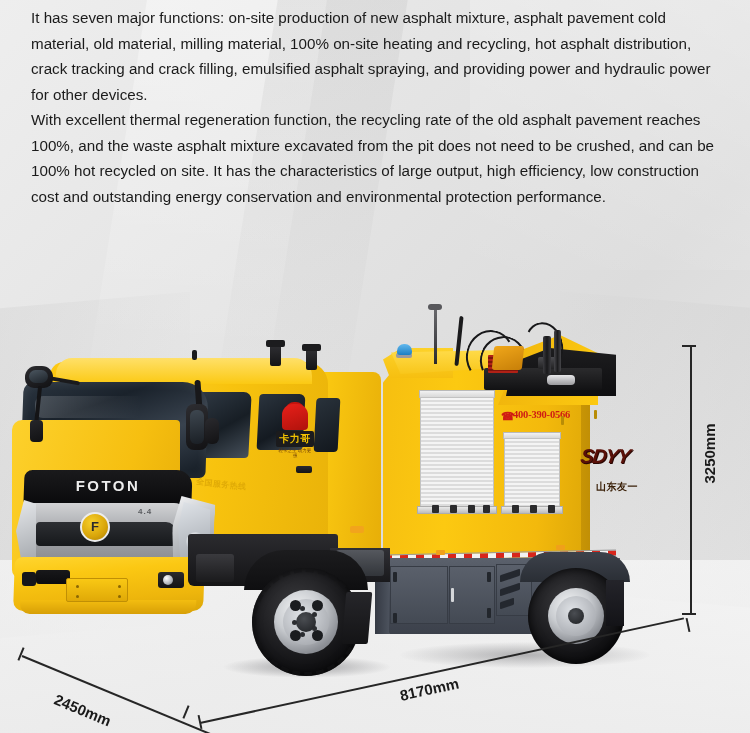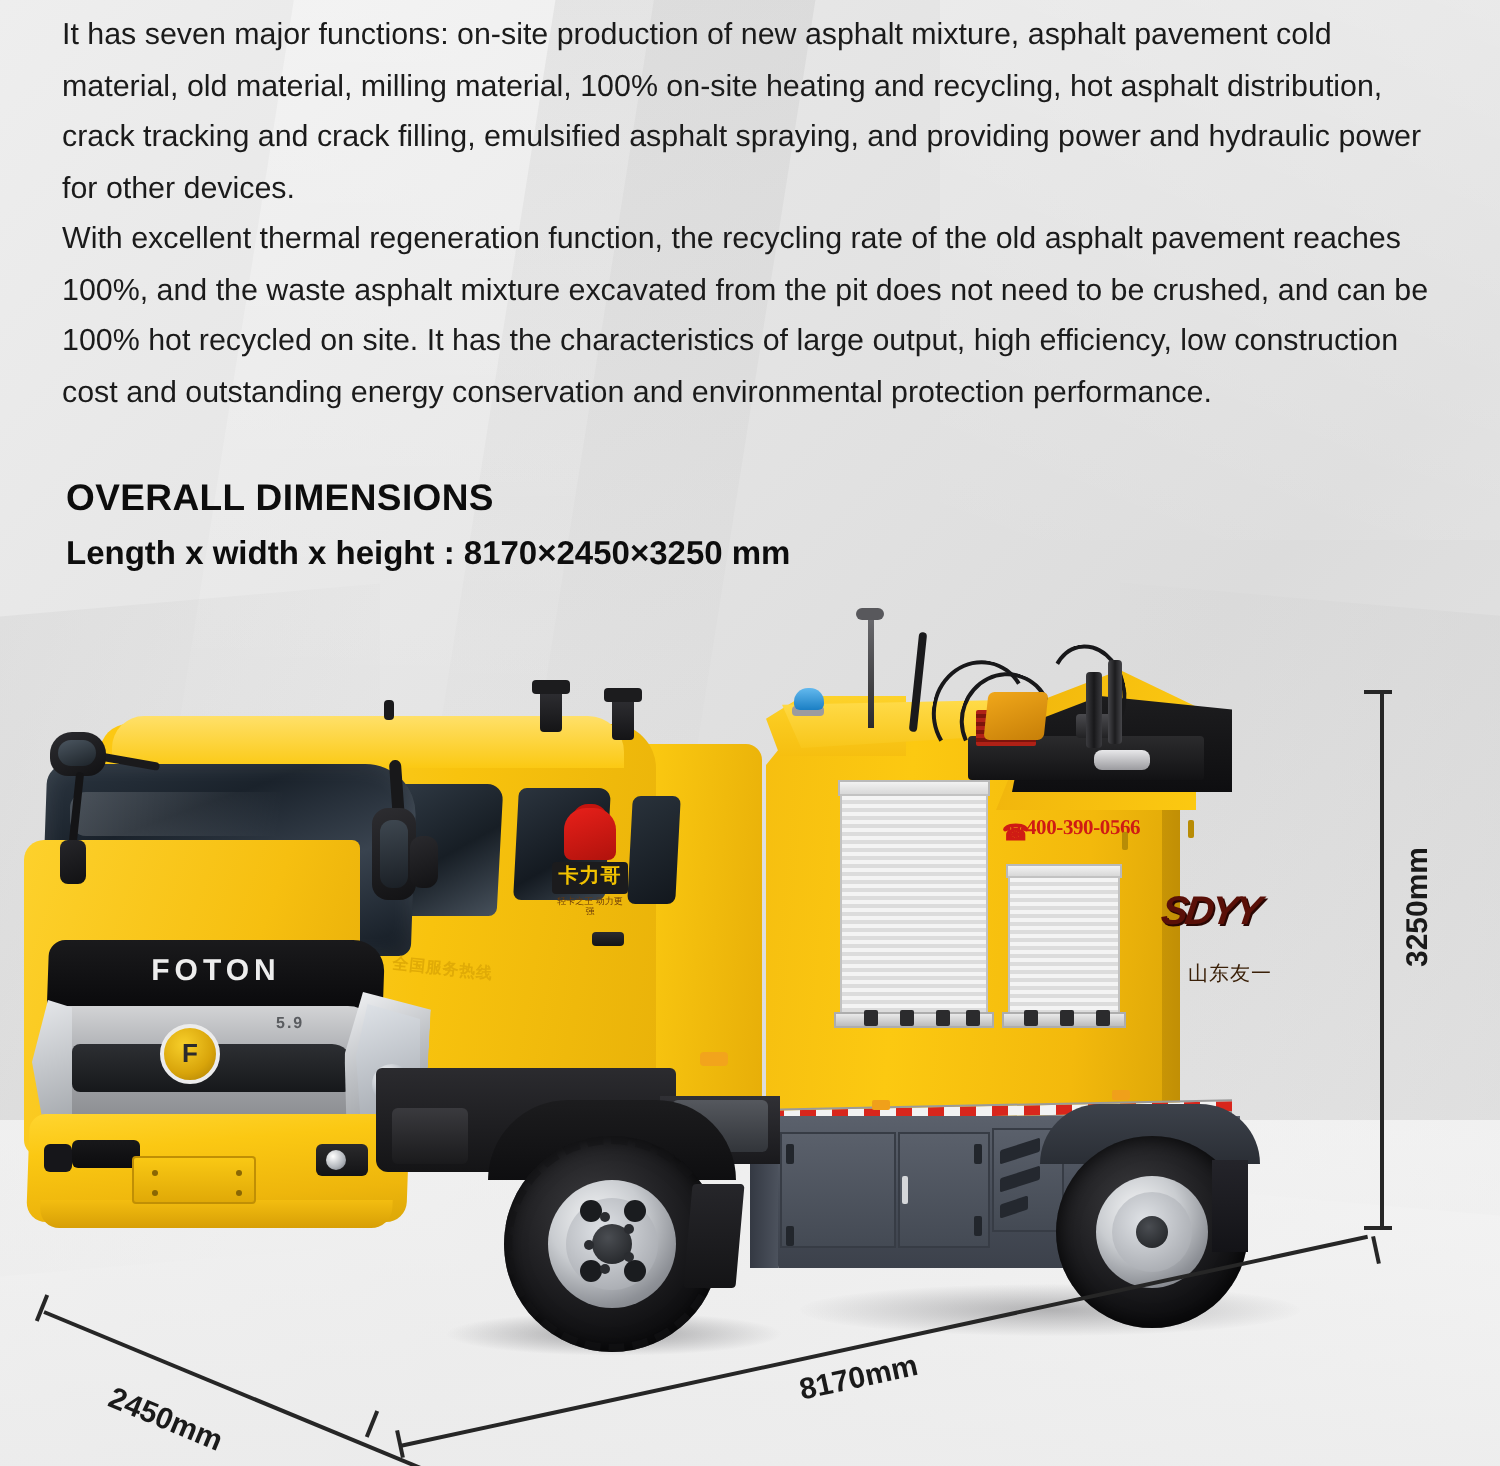--- a/index.html
+++ b/index.html
@@ -145,22 +145,22 @@
     letter-spacing:-.2px; white-space:nowrap; font-family:"Liberation Serif", serif;
   }
   .sdyy-logo {
     left:580px; top:142px; width:50px; height:28px;
     color:#5a1008; font-size:20px; font-weight:bold; font-style:italic;
     letter-spacing:-1.5px; line-height:28px; text-align:center;
     text-shadow:1px 1px 0 #2a0703;
     transform:skewX(-8deg);
   }
   .sdyy-cn {
-    left:578px; top:180px; width:58px; height:14px;
-    color:#3a2008; font-size:10px; font-weight:normal; text-align:right;
+    left:596px; top:180px; width:58px; height:14px;
+    color:#3a2008; font-size:10px; font-weight:bold; text-align:left;
     letter-spacing:.5px; white-space:nowrap;
   }
   .body-slot1 { left:561px; top:116px; width:3px; height:9px; background:#b88c06; border-radius:1px; }
   .body-slot2 { left:594px; top:110px; width:3px; height:9px; background:#b88c06; border-radius:1px; }
 
   
   .chassis {
     left:382px; top:258px; width:238px; height:76px;
     background:linear-gradient(180deg,#5b616c,#474d58 55%,#3c414b 100%);
     clip-path:polygon(0% 0%, 100% 0%, 100% 88%, 96% 100%, 3% 100%);
@@ -521,22 +521,20 @@
   <div class="bgpanel bg-c"></div>
   <div class="bgpanel bg-wallL"></div>
   <div class="bgpanel bg-wallR"></div>
   <div class="bgpanel bg-floor"></div>
 
   <div class="textblock">
     <p>It has seven major functions: on-site production of new asphalt mixture, asphalt pavement cold material, old material, milling material, 100% on-site heating and recycling, hot asphalt distribution, crack tracking and crack filling, emulsified asphalt spraying, and providing power and hydraulic power for other devices.</p>
     <p>With excellent thermal regeneration function, the recycling rate of the old asphalt pavement reaches 100%, and the waste asphalt mixture excavated from the pit does not need to be crushed, and can be 100% hot recycled on site. It has the characteristics of large output, high efficiency, low construction cost and outstanding energy conservation and environmental protection performance.</p>
   </div>
 
-  <div class="dims-heading">OVERALL DIMENSIONS</div>
-  <div class="dims-line">Length x width x height : 8170×2450×3250 mm</div>
 
   <div id="truck">
 
     <div class="shadow-r"></div>
     <div class="shadow-f"></div>
 
     <div class="rear-box-right"></div>
     <div class="rear-box-main"></div>
     <div class="rear-box-shoulder"></div>
     <div class="rear-box-topface"></div>
@@ -638,21 +636,21 @@
     <div class="ws-sticker-g"></div>
     <div class="wiper wiper1"></div>
     <div class="wiper wiper2"></div>
 
     <div class="cab-front-face"></div>
     <div class="front-band"></div>
     <div class="foton">FOTON</div>
 
     <div class="grille-silver"></div>
     <div class="grille-dark"></div>
-    <div class="badge-59">5.9</div>
+    <div class="badge-59">4.4</div>
     <div class="foton-emblem"></div>
     <div class="foton-emblem-in">F</div>
 
     <div class="hl-right"></div>
     <div class="hl-right-in"></div>
     <div class="hl-lens"></div>
     <div class="hl-left"></div>
 
     <div class="bumper"></div>
     <div class="bumper-lip"></div>

